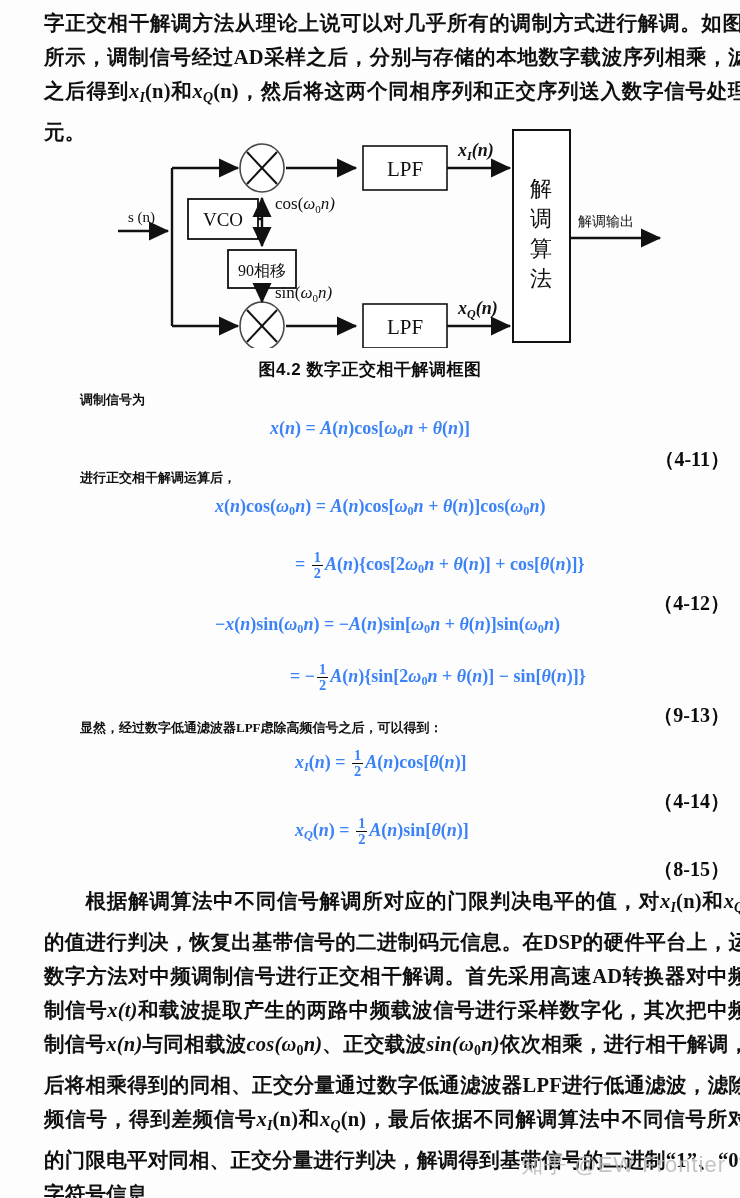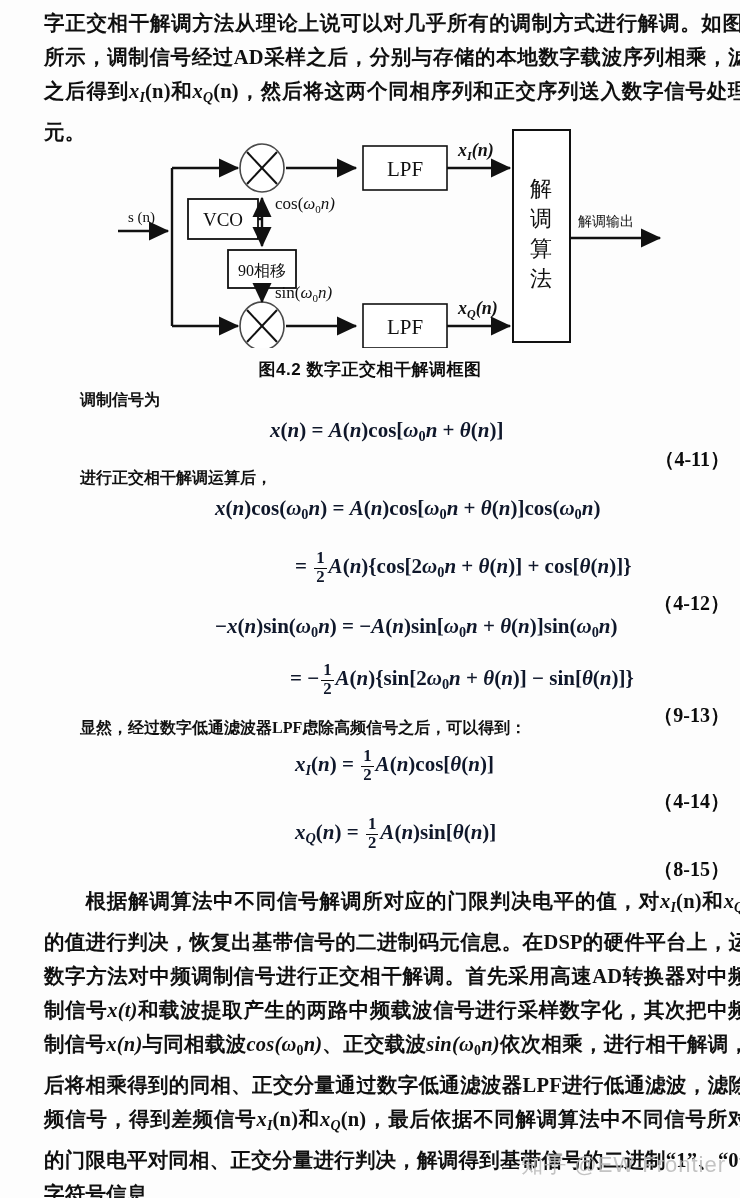--- a/index.html
+++ b/index.html
@@ -37,31 +37,31 @@
   
   #figure{position:absolute;left:0;top:118px;width:740px;height:230px;}
   #figcap{
     position:absolute;left:0;top:358px;width:740px;
     text-align:center;font-size:17px;font-weight:700;
     font-family:"Liberation Sans","DejaVu Sans",sans-serif;
     letter-spacing:0.5px;color:#0d0d0d;
   }
 
   
-  .lead{position:absolute;font-size:16px;font-weight:600;line-height:30px;color:#101010;}
+  .lead{position:absolute;font-size:13px;font-weight:600;line-height:30px;color:#101010;}
   #lead1{left:80px;top:385px;}
   #lead2{left:80px;top:463px;}
   #lead3{left:80px;top:713px;}
 
   
   .eqrow{position:absolute;display:flex;align-items:center;}
   .eq{
-    font-size:21px;font-weight:700;
+    font-size:18px;font-weight:700;
     font-family:"Liberation Serif","DejaVu Serif",serif;
-    white-space:nowrap;color:#0f172a;
+    white-space:nowrap;color:#3b82f6;
   }
   .eqnum{
     position:absolute;right:10px;
     font-size:20px;font-weight:700;
     font-family:"Liberation Serif","DejaVu Serif",serif;
     color:#0c0c0c;white-space:nowrap;margin-top:28px;
   }
   .frac{
     display:inline-flex;flex-direction:column;align-items:center;
     vertical-align:middle;margin:0 2px;line-height:1;

